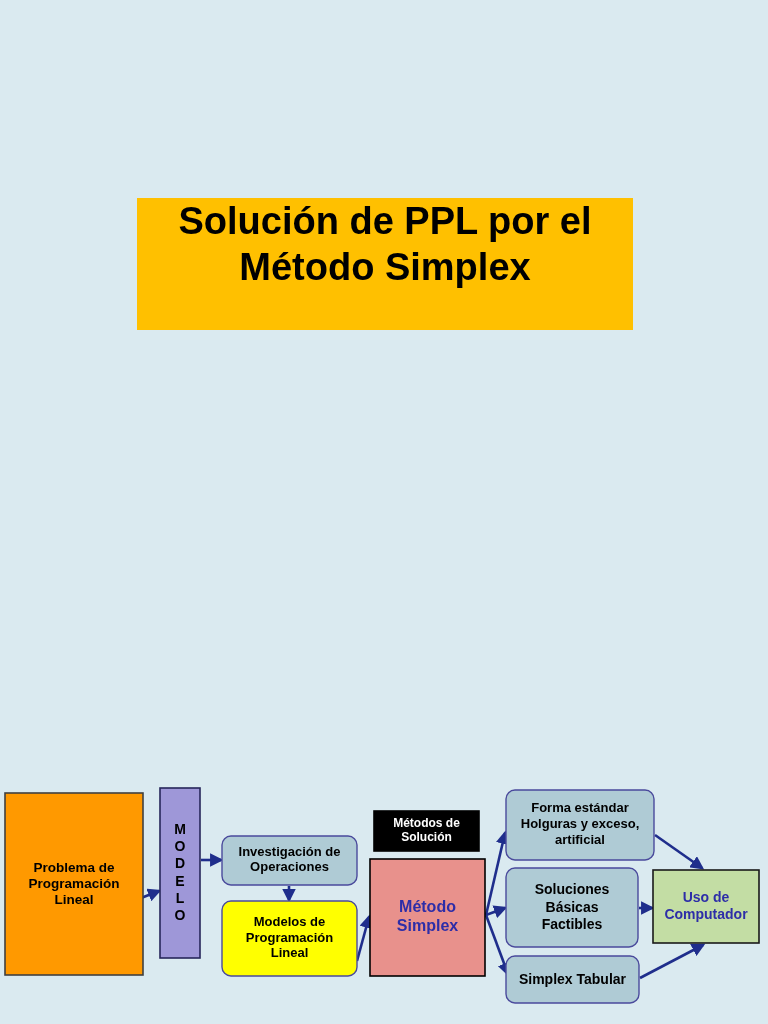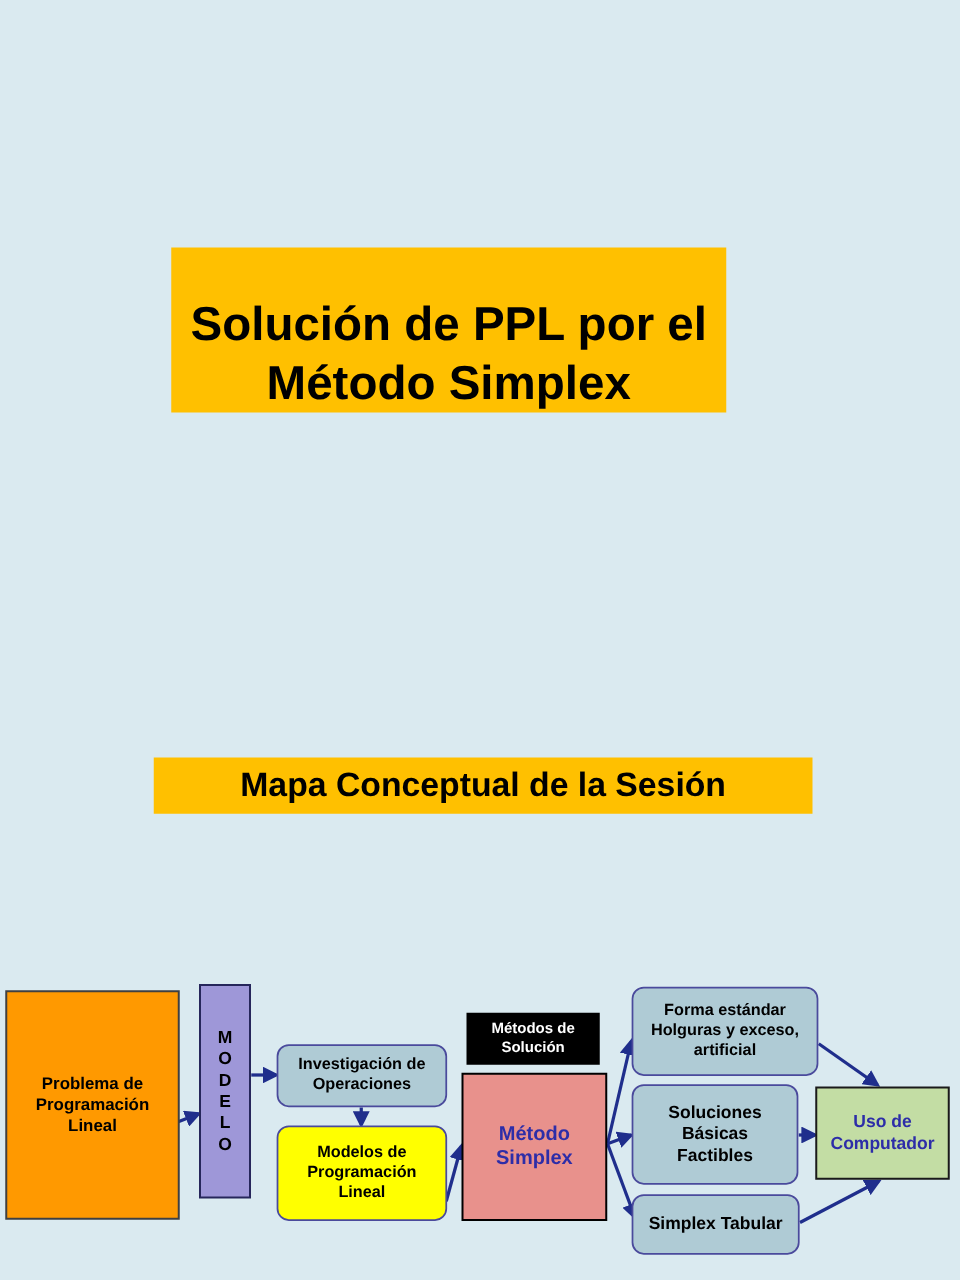--- a/index.html
+++ b/index.html
@@ -19,25 +19,25 @@
     left: 0; top: 0;
     width: 768px;
     height: 1024px;
   }
 
   
   #title-box {
     position: absolute;
     left: 137px;
     top: 198px;
-    width: 444px;
+    width: 496px;
     height: 132px;
     background: #FFC000;
     display: flex;
-    align-items: flex-end;
+    align-items: flex-start;
     justify-content: center;
     text-align: center;
     box-sizing: border-box;
     padding: 0 10px;
   }
   #title-text {
     font-size: 38px;
     font-weight: bold;
     color: #000000;
     line-height: 1.22;
@@ -85,23 +85,20 @@
 </head>
 <body>
 
 <div id="slide">
 
   <div id="title-box">
     <div id="title-text">Solución de PPL por el
 Método Simplex</div>
   </div>
 
-  <div id="subtitle-banner">
-    <div id="subtitle-text">Mapa Conceptual de la Sesión</div>
-  </div>
 
   <div id="diagram">
     <svg width="768" height="264" viewBox="0 0 768 264" xmlns="http://www.w3.org/2000/svg">
       <defs>
         <marker id="arrowhead" markerWidth="5.2" markerHeight="5.2" refX="4.2" refY="2.6" orient="auto" markerUnits="strokeWidth">
           <path d="M0,0 L5.2,2.6 L0,5.2 z" fill="#1F2E8C"></path>
         </marker>
       </defs>
       <g id="edges-layer">
           <path d="M118,147 L159,131" stroke="#1F2E8C" stroke-width="2.6" fill="none" marker-end="url(#arrowhead)"></path>

